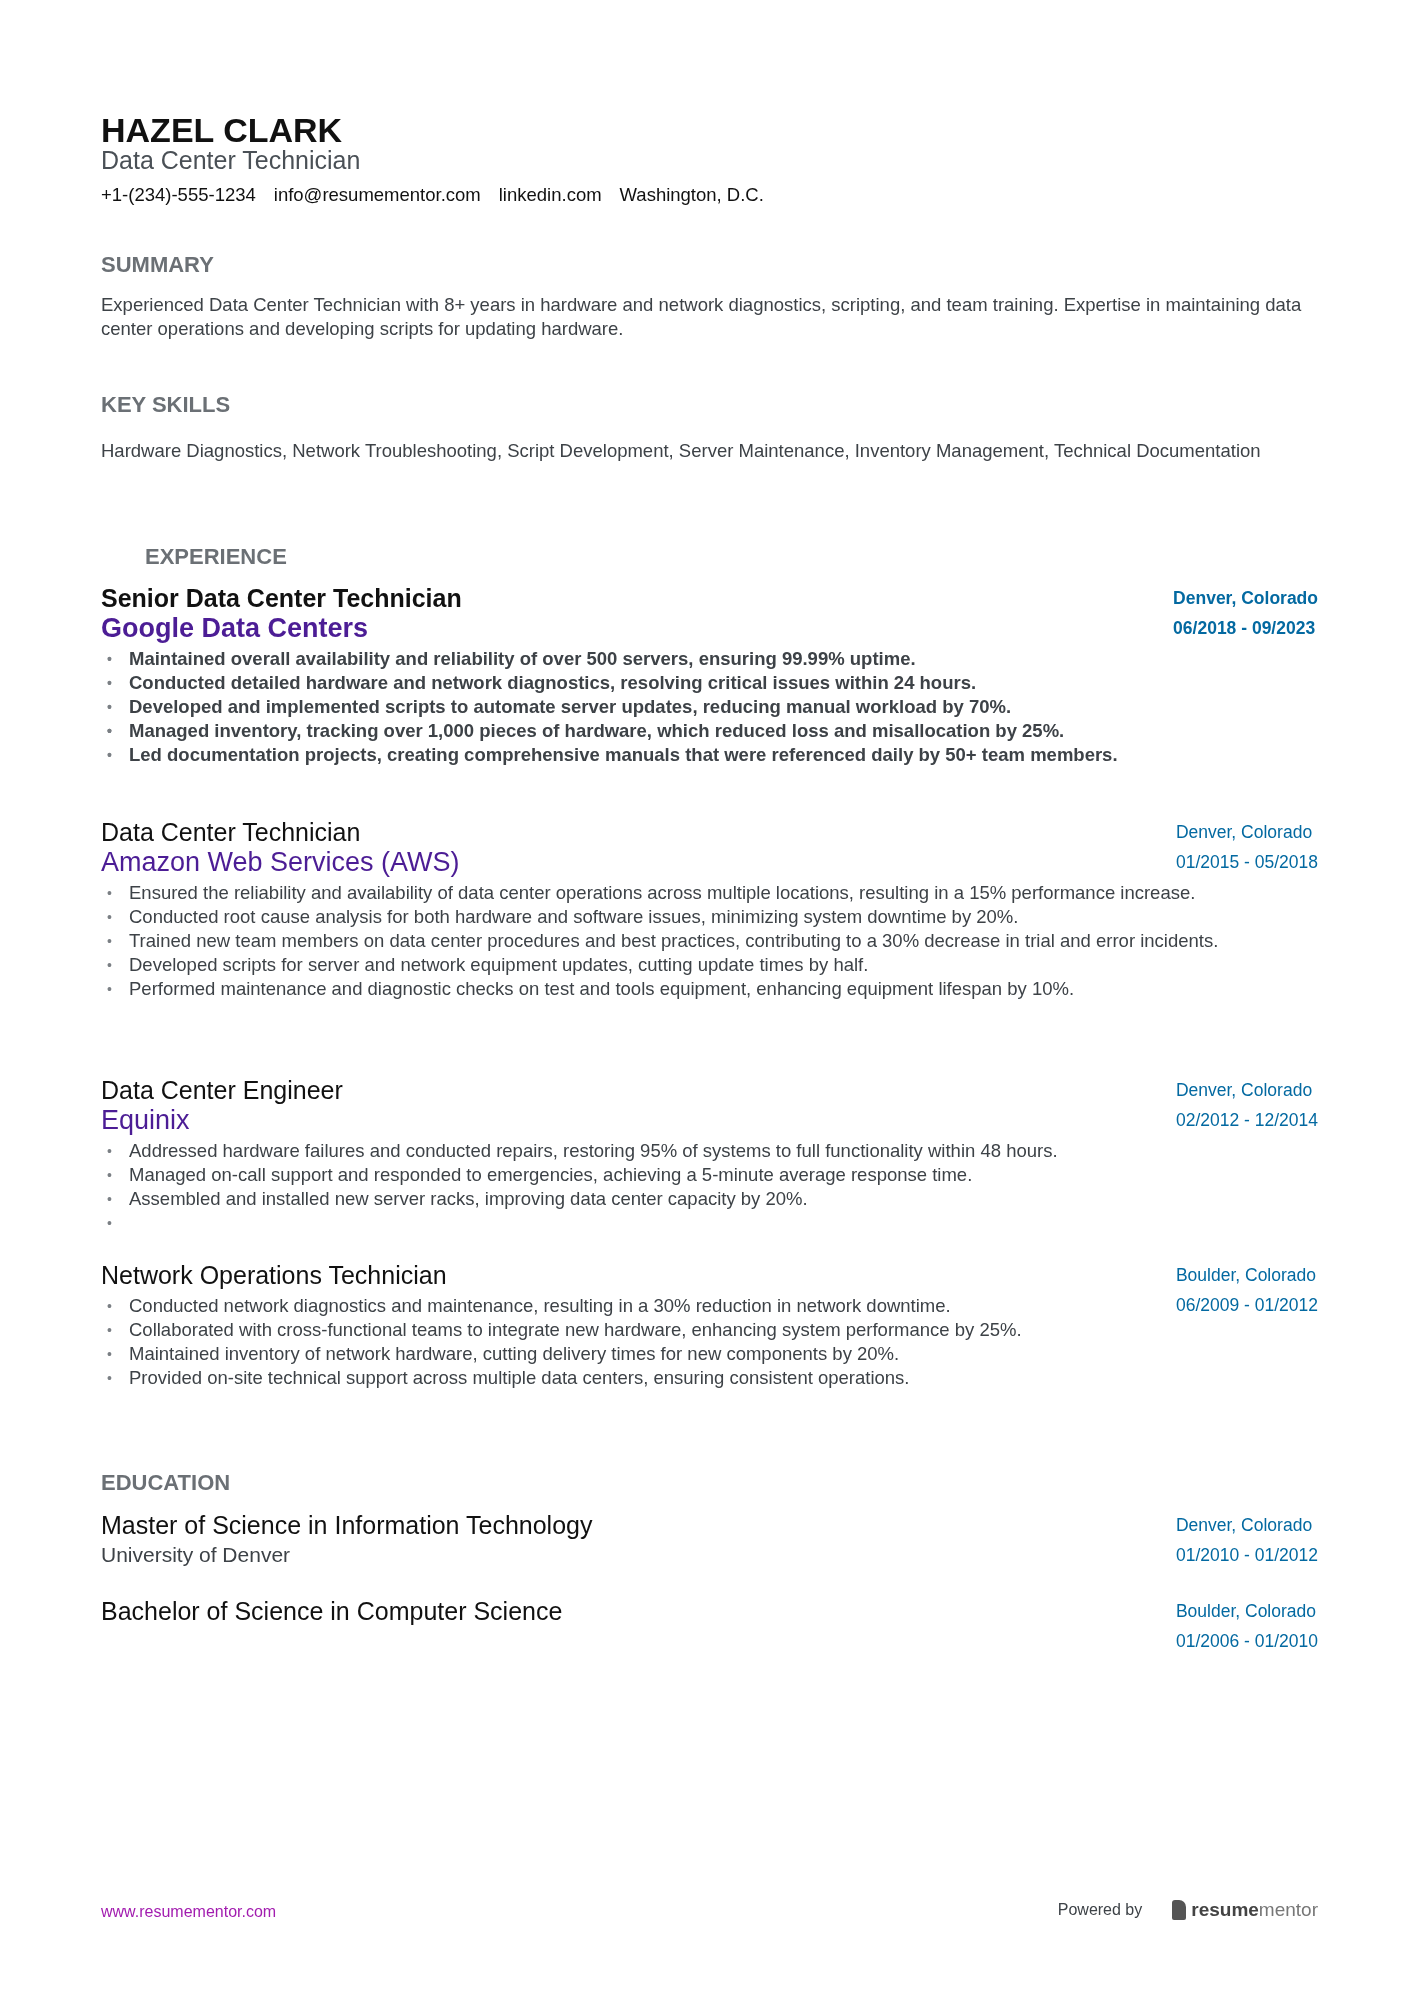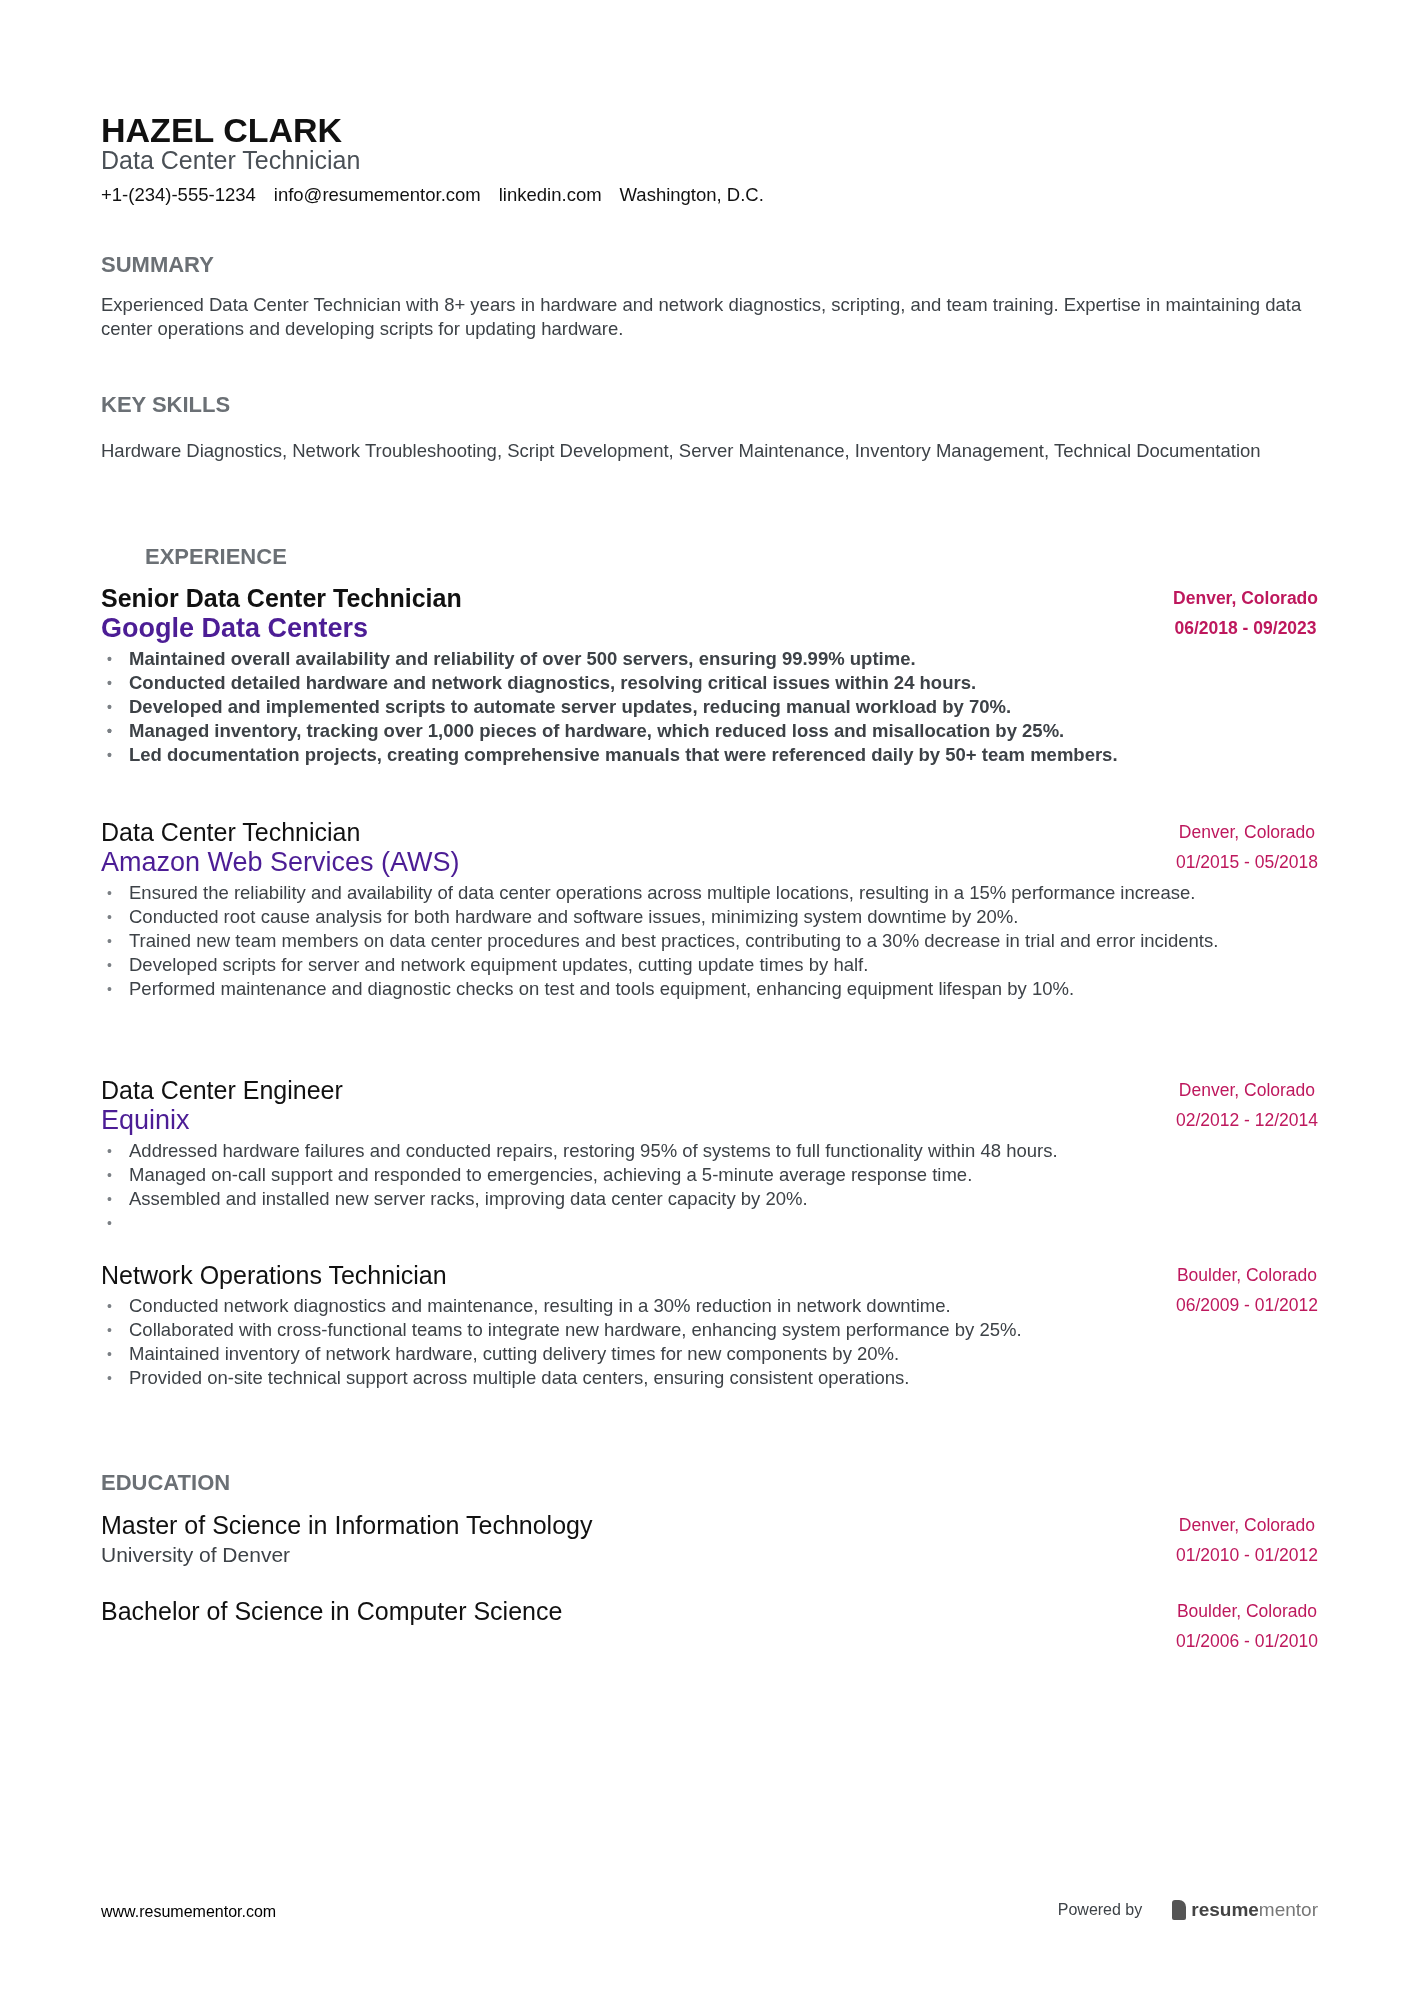--- a/index.html
+++ b/index.html
@@ -8,25 +8,25 @@
   .page { position:absolute; left:101px; top:0; width:1217px; }
   .name { position:absolute; top:102px; left:0; font-size:34px; font-weight:700; color:#111; letter-spacing:0px; margin:0; line-height:56px; }
   .role { position:absolute; top:145px; left:0; font-size:25px; color:#4a5056; line-height:30px; }
   .contacts { position:absolute; top:183px; left:0; font-size:18.5px; color:#111; line-height:24px; display:flex; gap:18px; }
   .section-h { position:absolute; left:0; font-size:22px; font-weight:700; color:#6b7075; line-height:26px; margin:0; }
   .para { position:absolute; left:0; width:1217px; font-size:18.5px; line-height:24px; color:#3d4247; margin:0; }
   .job { position:absolute; left:0; width:1217px; }
   .job-title { font-size:25px; color:#111; line-height:30px; }
   .company { font-size:27px; color:#4c1d95; line-height:30px; }
   .school { font-size:21px; color:#3d4247; line-height:30px; }
-  .meta { position:absolute; right:0; top:0; text-align:center; font-size:17.5px; color:#be185d; line-height:30px; }
+  .meta { position:absolute; right:0; top:0; text-align:left; font-size:17.5px; color:#0369a1; line-height:30px; }
   ul.bullets { list-style:none; margin:4px 0 0 0; padding:0; }
   ul.bullets li { position:relative; padding-left:28px; font-size:18.5px; line-height:24px; color:#3d4247; }
   ul.bullets li .dot { position:absolute; left:6px; top:0; color:#7a7f84; font-size:14px; }
-  .footer-left { position:absolute; left:101px; top:1903px; font-size:16px; color:#000000; }
+  .footer-left { position:absolute; left:101px; top:1903px; font-size:16px; color:#a21caf; }
   .footer-right { position:absolute; right:92px; top:1899px; display:flex; align-items:center; gap:30px; }
   .powered { font-size:16px; color:#3d4247; }
   .brand { display:flex; align-items:center; gap:5px; font-size:19px; }
   .brand .b1 { font-weight:700; color:#444; }
   .brand .b2 { color:#777; }
   .logo-icon { width:14px; height:20px; background:#555; border-radius:3px 7px 2px 2px; display:inline-block; }
 </style>
 </head>
 <body>
 

